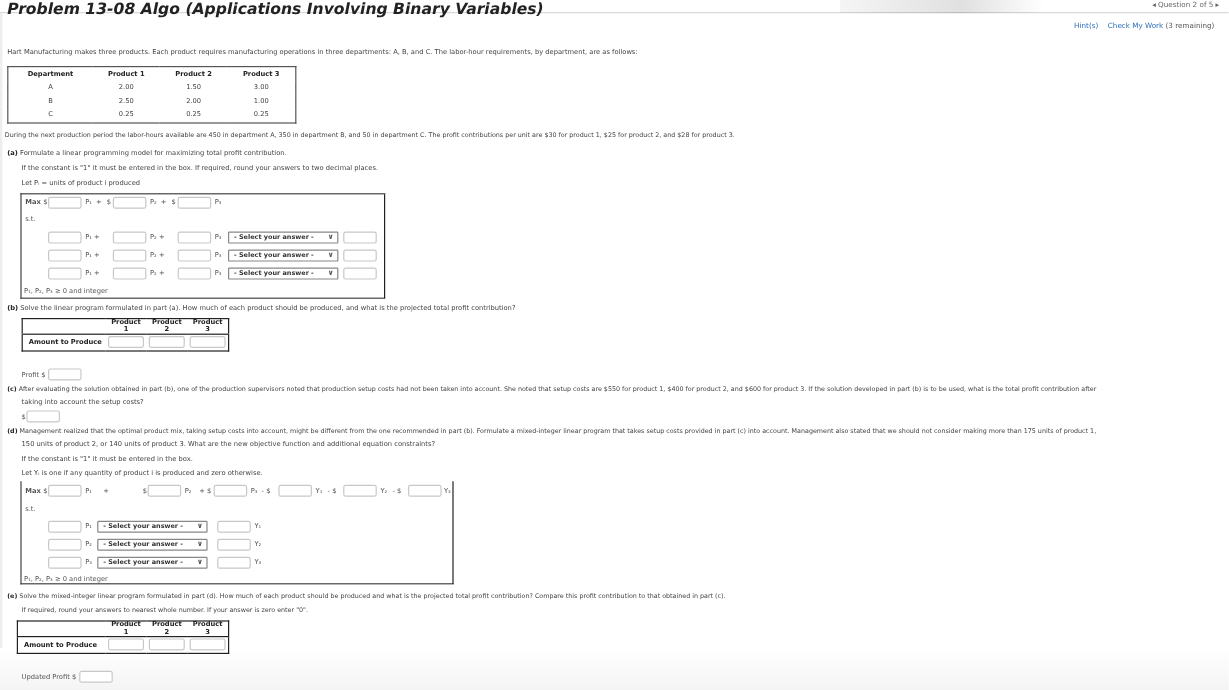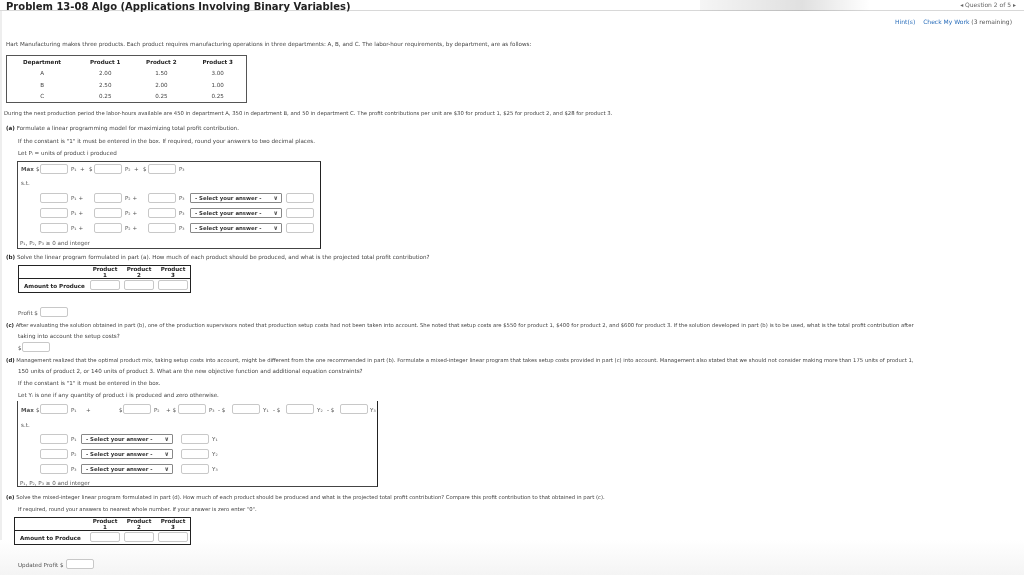--- a/index.html
+++ b/index.html
@@ -1,19 +1,19 @@
 <!DOCTYPE html>
 <html><head>
 <meta charset="utf-8">
 <style>
   * { box-sizing: border-box; margin: 0; padding: 0; }
   html, body { width: 1024px; height: 575px; overflow: hidden; background: #ffffff; }
   body { font-family: "DejaVu Sans", sans-serif; font-size: 6px; color: #333; position: relative; }
   .topbar { position: absolute; left: 0; top: 0; width: 1024px; height: 11px; border-bottom: 1px solid #d8d8d8; background: #fff; }
-  .title { position: absolute; left: 6px; top: 1px; font-size: 10px; font-weight: bold; color: #222; }
+  .title { position: absolute; left: 6px; top: 1px; font-size: 13px; font-weight: bold; color: #222; font-style: italic; }
   .qnav { position: absolute; right: 8px; top: 1px; font-size: 6px; color: #666; }
   .shadow { position: absolute; left: 700px; top: 0; width: 170px; height: 11px; background: linear-gradient(to right, rgba(0,0,0,0.04), rgba(0,0,0,0.12) 60%, rgba(255,255,255,0)); }
   .leftrail { position: absolute; left: 0; top: 11px; width: 2px; height: 564px; background: #eee; }
   .hints { position: absolute; right: 12px; top: 18px; font-size: 6px; color: #555; }
   .hints a { color: #2a6ebb; text-decoration: none; margin-left: 6px; }
   .txt { position: absolute; font-size: 5.6px; color: #444; white-space: nowrap; }
   .bold { font-weight: bold; color: #222; }
   table.dept { position: absolute; left: 6px; top: 55px; width: 241px; border: 1px solid #555; border-collapse: collapse; font-size: 5.6px; }
   table.dept th { font-weight: bold; color: #222; height: 12px; }
   table.dept td { text-align: center; height: 11.5px; color: #444; }

